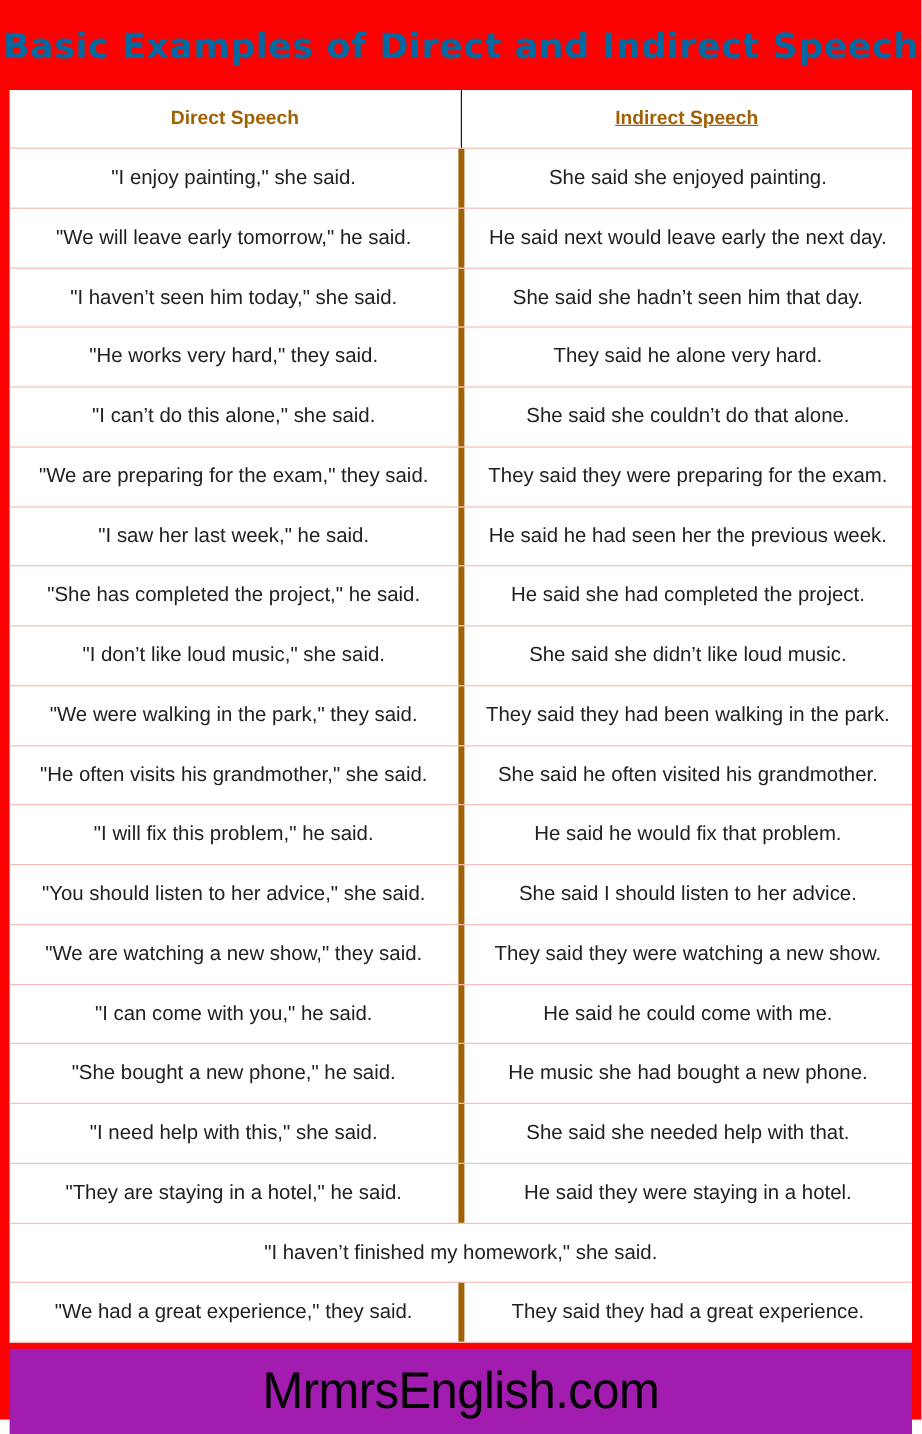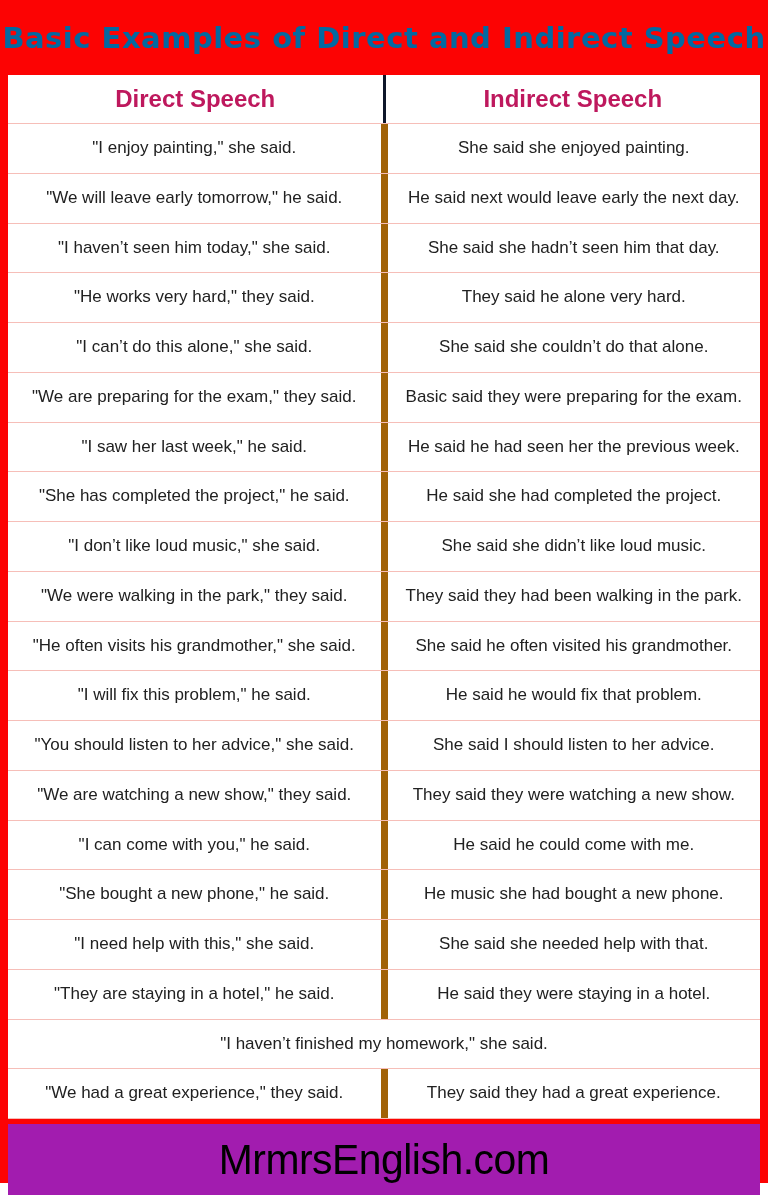--- a/index.html
+++ b/index.html
@@ -45,42 +45,42 @@
     display: flex;
     height: 49px;
     flex: 0 0 49px;
     border-bottom: 1px solid #f6beb8;
   }
   .th {
     flex: 1;
     display: flex;
     align-items: center;
     justify-content: center;
-    font-size: 24px;
+    font-size: 16px;
     font-weight: bold;
-    color: #be185d;
+    color: #a16207;
   }
-  .th + .th { border-left: 3px solid #0f172a; }
+  .th + .th { border-left: 1px solid #0f172a; text-decoration: underline; }
   .trow {
     display: flex;
     flex: 1;
     border-bottom: 1px solid #f6beb8;
   }
   .cell {
     flex: 1;
     display: flex;
     align-items: center;
     justify-content: center;
     text-align: center;
     font-size: 17px;
     color: #212121;
     padding: 2px 10px;
     line-height: 1.2;
   }
-  .cell + .cell { border-left: 7px solid #a16207; }
+  .cell + .cell { border-left: 5px solid #a16207; }
   .footer-band {
     position: absolute;
     left: 8px; right: 8px;
     top: 1124px;
     height: 71px;
     background: #a21caf;
     display: flex;
     align-items: center;
     justify-content: center;
   }
@@ -122,21 +122,21 @@
       <div class="trow">
         <div class="cell">"He works very hard," they said.</div>
         <div class="cell">They said he alone very hard.</div>
       </div>
       <div class="trow">
         <div class="cell">"I can’t do this alone," she said.</div>
         <div class="cell">She said she couldn’t do that alone.</div>
       </div>
       <div class="trow">
         <div class="cell">"We are preparing for the exam," they said.</div>
-        <div class="cell">Basic said they were preparing for the exam.</div>
+        <div class="cell">They said they were preparing for the exam.</div>
       </div>
       <div class="trow">
         <div class="cell">"I saw her last week," he said.</div>
         <div class="cell">He said he had seen her the previous week.</div>
       </div>
       <div class="trow">
         <div class="cell">"She has completed the project," he said.</div>
         <div class="cell">He said she had completed the project.</div>
       </div>
       <div class="trow">

